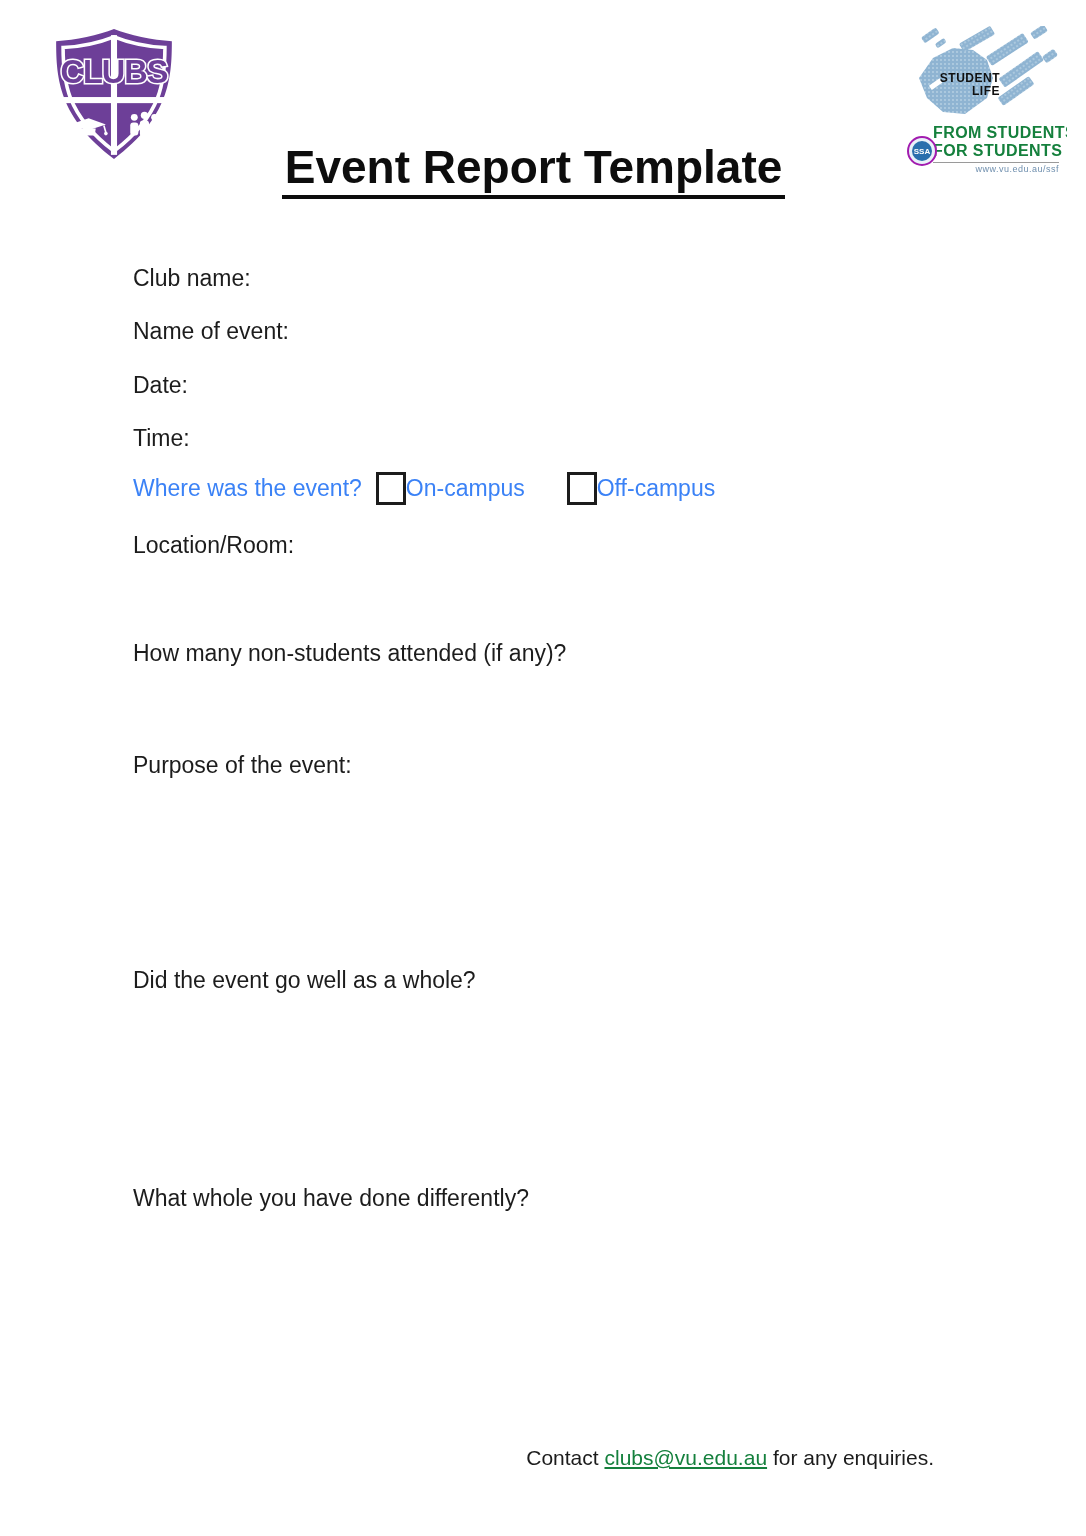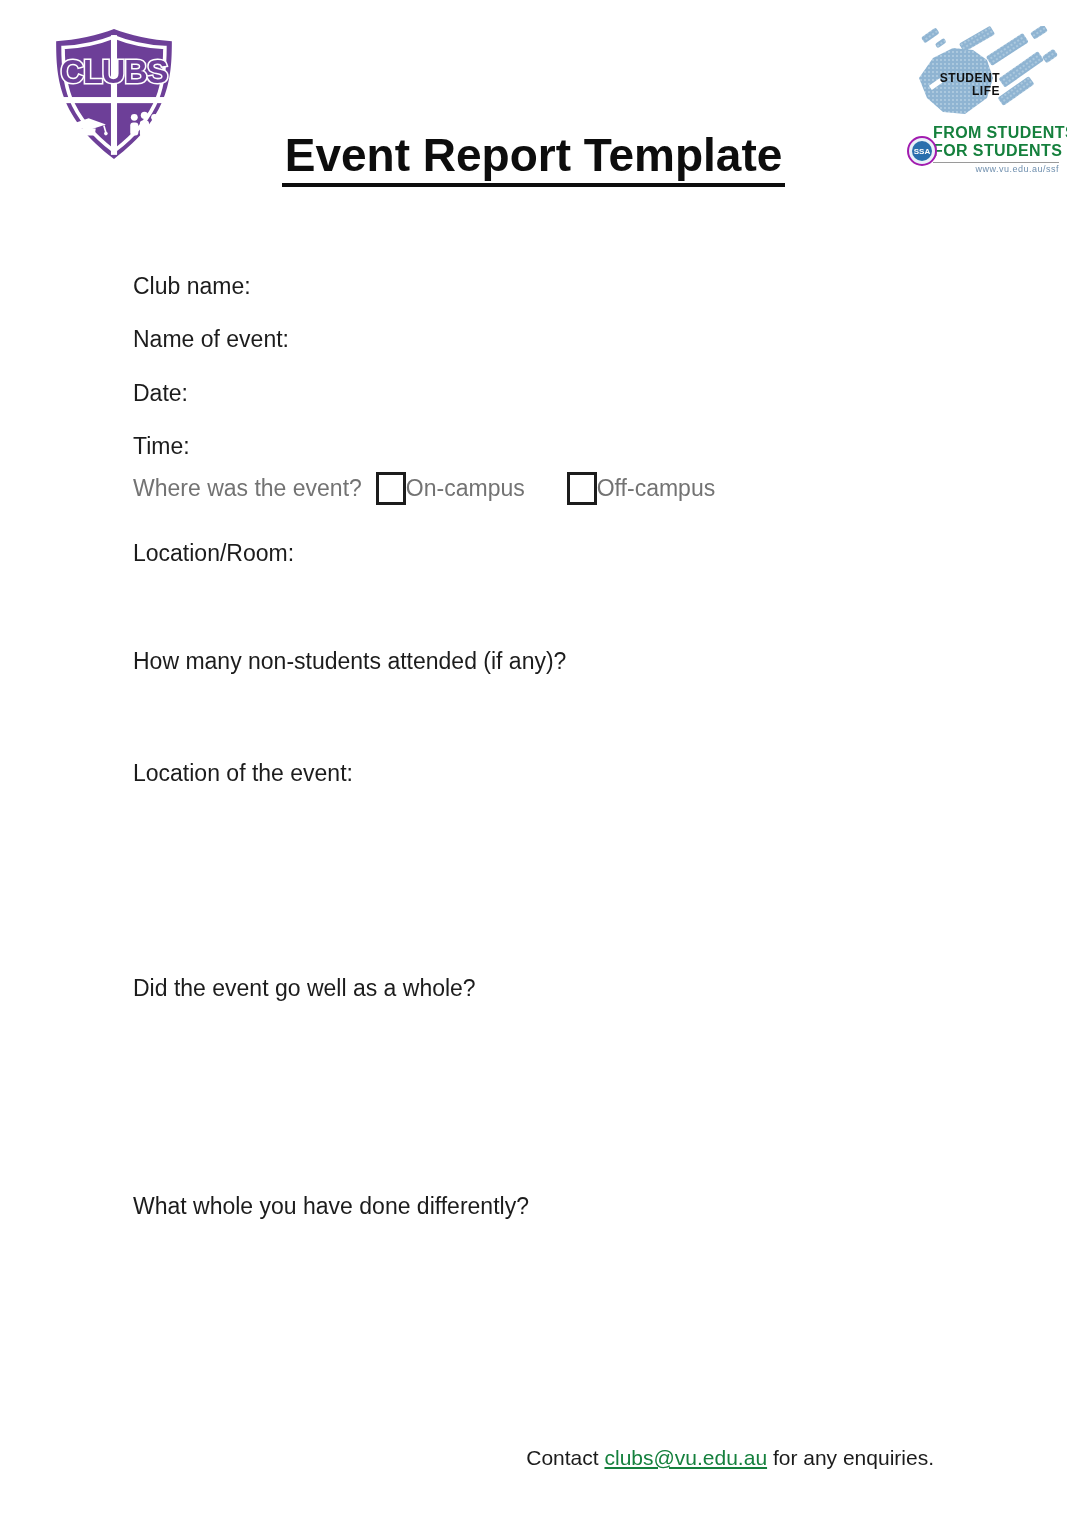--- a/index.html
+++ b/index.html
@@ -13,21 +13,21 @@
     color: #1c1c1c;
     overflow: hidden;
   }
 
   
   .clubs-logo { position: absolute; left: 48px; top: 26px; width: 132px; height: 136px; }
 
   .title-wrap { position: absolute; left: 0; right: 0; top: 131px; text-align: center; }
   .doc-title {
     display: inline-block;
-    margin: 0;
+    margin: 12px;
     font-size: 46px;
     font-weight: 700;
     line-height: 1.05;
     color: #0d0d0d;
     border-bottom: 4px solid #0d0d0d;
     padding: 0 3px 4px 3px;
     letter-spacing: 0px;
   }
 
   .sl-logo { position: absolute; left: 903px; top: 26px; width: 160px; height: 156px; }
@@ -66,30 +66,29 @@
   }
 
   
   .line {
     position: absolute;
     left: 133px;
     font-size: 23px;
     line-height: 1.2;
     color: #1c1c1c;
     white-space: nowrap;
-    margin-top: 8px;
   }
   .where-row {
     position: absolute;
     left: 133px;
     top: 472px;
     display: flex;
     align-items: center;
     font-size: 23px;
-    color: #737373;
+    color: #3b82f6;
     white-space: nowrap;
   }
   .checkbox {
     width: 30px; height: 33px;
     border: 3px solid #1c1c1c;
     background: #ffffff;
     flex: 0 0 auto;
   }
   .cb1 { margin-left: 14px; }
   .cb2 { margin-left: 42px; }
@@ -189,19 +188,19 @@
   <div class="where-row">
     <span>Where was the event?</span>
     <span class="checkbox cb1"></span>
     <span>On-campus</span>
     <span class="checkbox cb2"></span>
     <span>Off-campus</span>
   </div>
 
   <div class="line" style="top:532px">Location/Room:</div>
   <div class="line" style="top:640px">How many non-students attended (if any)?</div>
-  <div class="line" style="top:752px">Location of the event:</div>
+  <div class="line" style="top:752px">Purpose of the event:</div>
   <div class="line" style="top:967px">Did the event go well as a whole?</div>
   <div class="line" style="top:1185px">What whole you have done differently?</div>
 
   <div class="footer"><span>Contact </span><a class="email-link">clubs@vu.edu.au</a><span> for any enquiries.</span></div>
 
 </div>
 
 </body></html>

